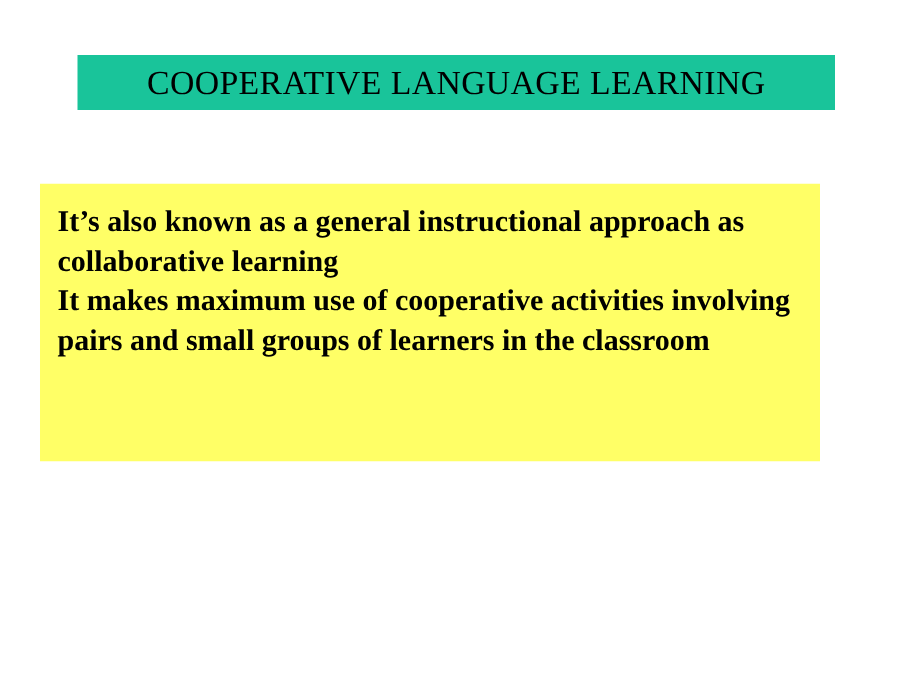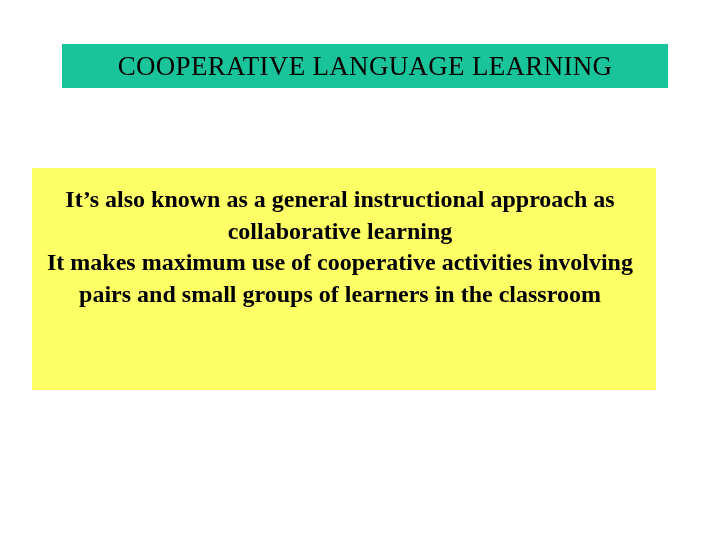--- a/index.html
+++ b/index.html
@@ -11,21 +11,20 @@
     height: 540px;
     background: #ffffff;
     font-family: "Liberation Serif", serif;
     overflow: hidden;
   }
   .slide {
     position: relative;
     width: 720px;
     height: 524px;
     background: #ffffff;
-    text-align: center;
   }
   .title-band {
     position: absolute;
     left: 62px;
     top: 44px;
     width: 606px;
     height: 44px;
     background: #19c49a;
     display: flex;
     align-items: center;
@@ -35,21 +34,21 @@
     font-family: "Liberation Serif", serif;
     font-size: 27px;
     font-weight: normal;
     color: #000000;
     letter-spacing: 0.3px;
     white-space: nowrap;
   }
   .body-band {
     position: absolute;
     left: 32px;
-    top: 168px;
+    top: 147px;
     width: 624px;
     height: 222px;
     background: #ffff66;
     box-sizing: border-box;
     padding: 16px 22px 10px 14px;
   }
   .para {
     font-family: "Liberation Serif", serif;
     font-size: 24px;
     font-weight: bold;

